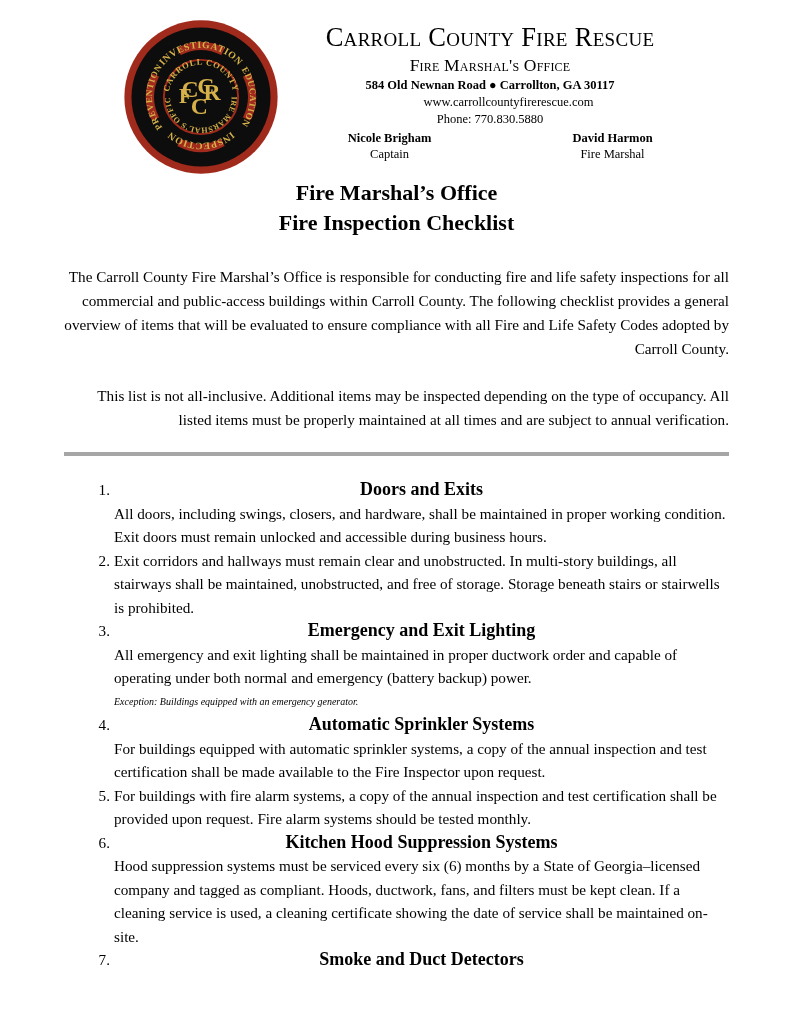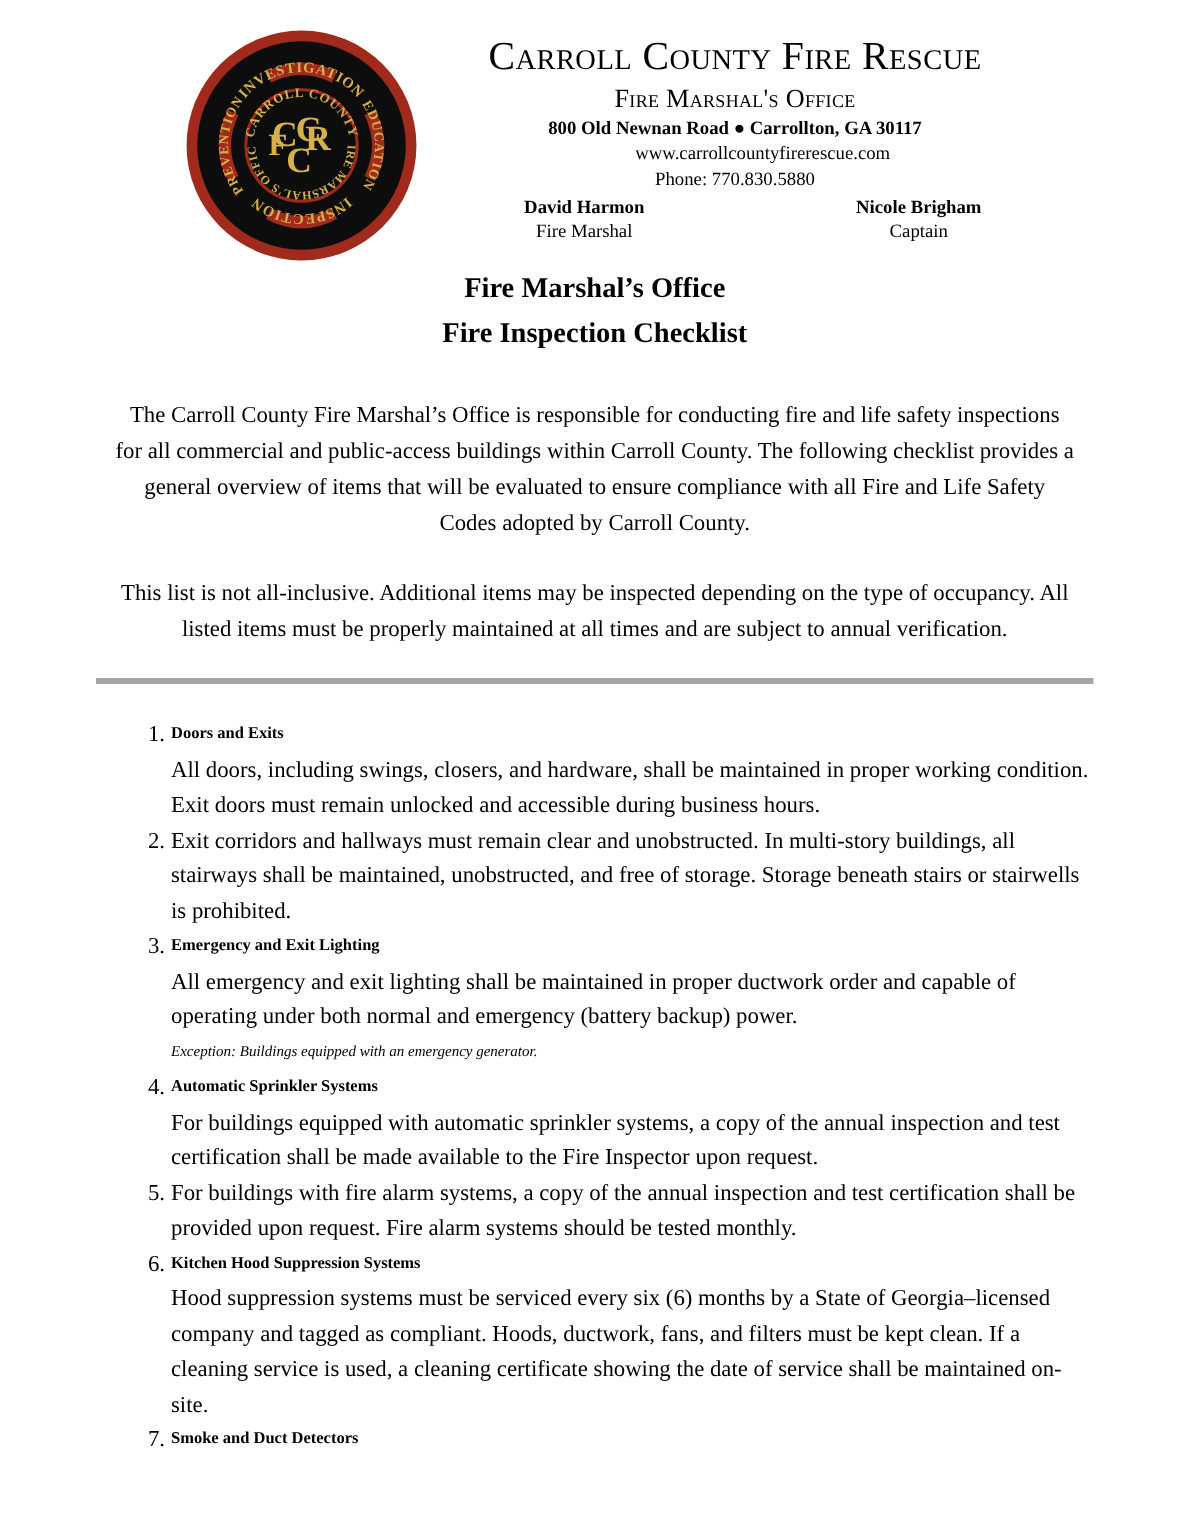--- a/index.html
+++ b/index.html
@@ -101,34 +101,34 @@
     line-height: 16px;
     font-weight: normal;
   }
 
   
   .doc-title {
     margin-top: 6px;
     text-align: center;
   }
   .doc-title-line {
-    font-size: 19px;
+    font-size: 22px;
     line-height: 30px;
     font-weight: bold;
   }
 
   
   .body-area {
     padding: 0 64px 0 64px;
   }
   .intro-para {
     font-size: 15.2px;
     line-height: 24px;
-    text-align: center;
-    margin: 12px;
+    text-align: right;
+    margin: 0;
   }
   .intro-para.first { margin-top: 27px; }
   .intro-para.second { margin-top: 23px; }
 
   .divider {
     margin: 20px 0 0 0;
     height: 4px;
     background: #a6a6a6;
     border: 0;
     width: 100%;
@@ -148,23 +148,24 @@
   .item-num {
     position: absolute;
     left: 26px;
     top: 0;
     width: 20px;
     text-align: right;
     font-size: 15.2px;
     line-height: 23.5px;
   }
   .item-title {
-    font-size: 11px;
+    font-size: 18px;
     line-height: 23.5px;
     font-weight: bold;
+    text-align: center;
   }
   .item-body {
     font-size: 15.2px;
     line-height: 23.5px;
     font-weight: normal;
   }
   .item-exception {
     font-size: 10px;
     line-height: 23.5px;
     font-style: italic;
@@ -229,34 +230,34 @@
           <text x="106" y="96" font-size="30" text-anchor="middle">C</text>
           <text x="114" y="104" font-size="30" text-anchor="middle">R</text>
           <text x="98" y="122" font-size="30" text-anchor="middle">C</text>
         </g>
       </svg>
     </div>
 
     <div class="head-text">
       <div class="org-name">Carroll County Fire Rescue</div>
       <div class="office-name">Fire Marshal's Office</div>
-      <div class="address-line">800 Old Newnan Road ● Carrollton, GA 30117</div>
+      <div class="address-line">584 Old Newnan Road ● Carrollton, GA 30117</div>
       <div class="web-line">www.carrollcountyfirerescue.com</div>
       <div class="phone-line">Phone: 770.830.5880</div>
     </div>
 
     <div class="staff-row">
+      <div class="staff-col">
+        <div class="staff-name">Nicole Brigham</div>
+        <div class="staff-title">Captain</div>
+      </div>
       <div class="staff-col">
         <div class="staff-name">David Harmon</div>
         <div class="staff-title">Fire Marshal</div>
       </div>
-      <div class="staff-col">
-        <div class="staff-name">Nicole Brigham</div>
-        <div class="staff-title">Captain</div>
-      </div>
     </div>
   </div>
 
   <div class="doc-title">
     <div class="doc-title-line">Fire Marshal’s Office</div>
     <div class="doc-title-line">Fire Inspection Checklist</div>
   </div>
 
   <div class="body-area">
 

